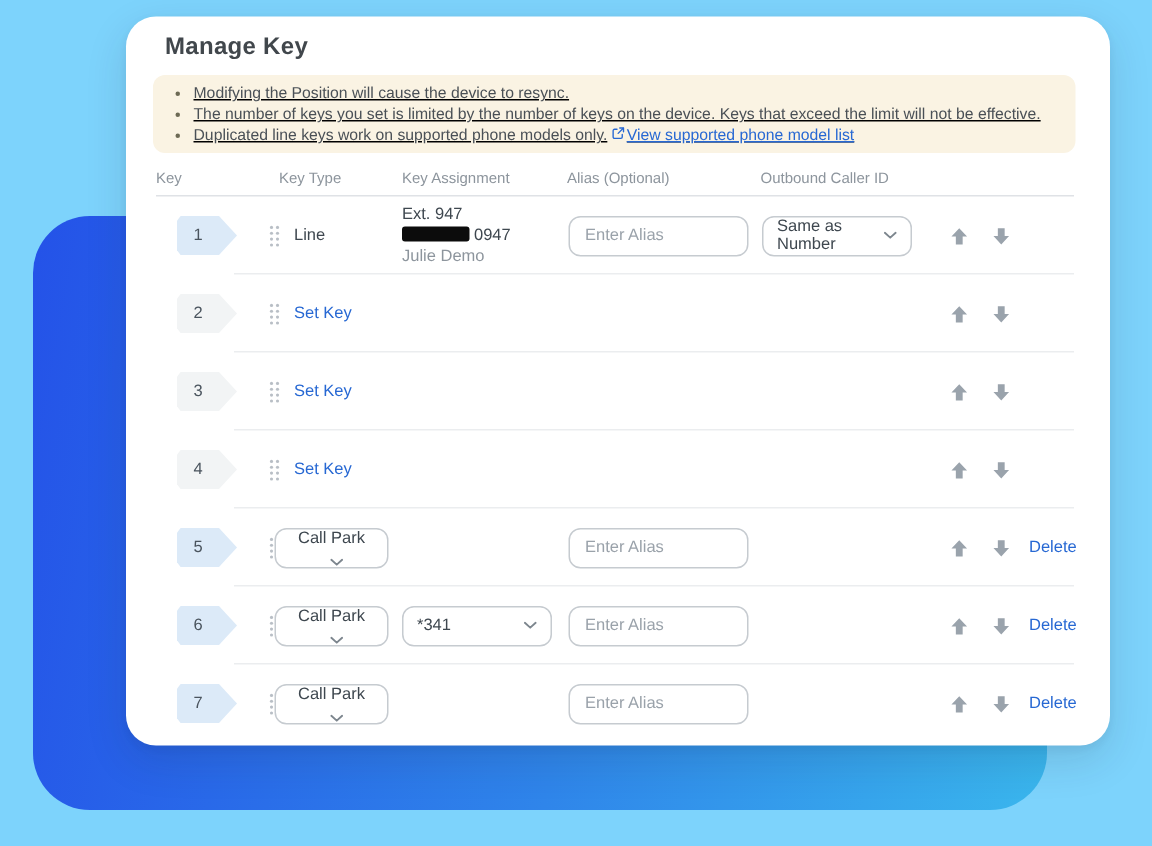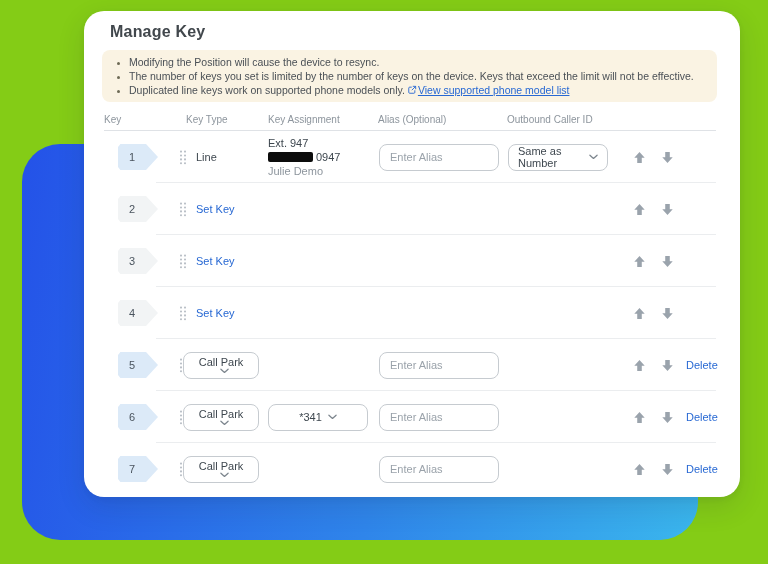--- a/index.html
+++ b/index.html
@@ -9,21 +9,21 @@
     --badge-gray:#f2f4f5;
     --grad-start:#2452e8;
     --grad-end:#3ab6ed;
     --text-dark:#3e474f;
     --text-gray:#8d959d;
     --border-gray:#c6cbd0;
     --icon-gray:#9aa3ac;
   }
   html,body{margin:0;padding:0;background:#ffffff;}
   body{font-family:"Liberation Sans", sans-serif; -webkit-font-smoothing:antialiased;}
-  .stage{position:relative;width:768px;height:564px;overflow:hidden;background:#84cc16;}
+  .stage{position:relative;width:768px;height:564px;overflow:hidden;background:#7dd3fc;}
 
   .blue-bg{
     position:absolute;left:22px;top:144px;width:676px;height:396px;
     border-radius:38px;
     background:linear-gradient(100deg, var(--grad-start) 0%, #2f85ea 55%, var(--grad-end) 100%);
   }
 
   .card{
     position:absolute;left:84px;top:11px;width:656px;height:486px;
     background:#fff;border-radius:20px;
@@ -31,20 +31,21 @@
   }
 
   .card-title{
     margin:11px 0 0 26px;font-size:16px;line-height:20px;font-weight:700;
     color:#41474c;letter-spacing:.2px;
   }
 
   .notice{
     margin:8px 23px 0 18px;background:var(--notice-bg);border-radius:8px;
     padding:5px 12px;
+    text-decoration:underline;
   }
   .notice ul{margin:0;padding:0 0 0 15px;list-style:disc;}
   .notice li{
     font-size:10.5px;line-height:14px;color:#4a5056;
   }
   .notice li::marker{color:#6d6a55;font-size:9px;}
   .notice .link{color:var(--link-blue);text-decoration:underline;cursor:pointer;}
   .ext-ic{width:10px;height:10px;color:var(--link-blue);vertical-align:-1px;margin:0 1px 0 2px;}
 
   .table{position:relative;margin-top:12px;}
@@ -74,21 +75,21 @@
   .c-select1{left:99px;} .c-select2{left:184px;} .c-alias{left:295px;} .c-outbound{left:424px;}
   .c-assign{left:184px;}
   .c-up{left:549px;} .c-down{left:577px;} .c-delete{left:602px;}
 
   .assign-block{font-size:11px;line-height:14px;color:var(--text-dark);}
   .assign-name{color:var(--text-gray);}
   .redacted{display:inline-block;width:45px;height:10px;background:#0c0c0c;border-radius:2px;vertical-align:-1px;margin-right:3px;}
 
   .select{
     height:27px;box-sizing:border-box;border:1px solid var(--border-gray);border-radius:8px;
-    display:flex;align-items:center;justify-content:center;
+    display:flex;align-items:center;justify-content:space-between;
     padding:0 9px;font-size:11px;color:var(--text-dark);background:#fff;cursor:pointer;
   }
   .select .chev{width:9px;height:6px;color:#7d868e;flex:none;margin-left:6px;}
   .w76{width:76px;flex-direction:column;} .w100{width:100px;}
 
   .alias-input{
     width:120px;height:27px;box-sizing:border-box;border:1px solid var(--border-gray);
     border-radius:8px;padding:0 10px;font-size:11px;color:var(--text-dark);outline:none;background:#fff;
   }
   .alias-input::placeholder{color:#9aa2aa;}

